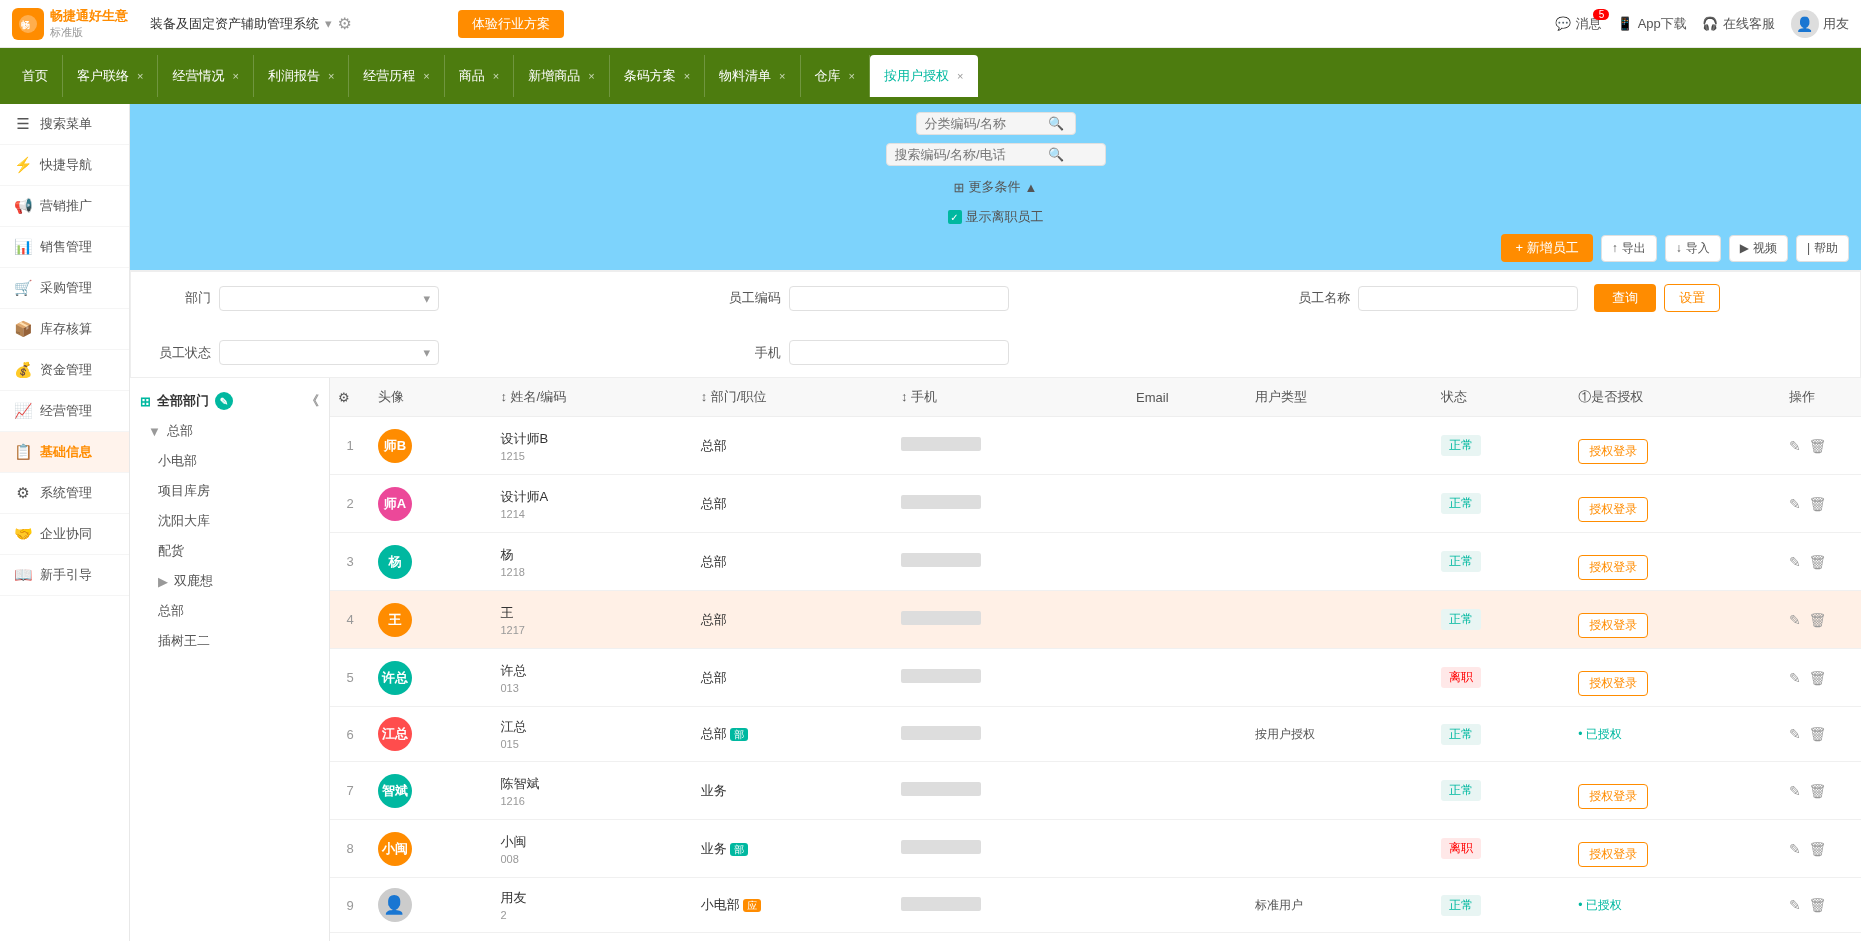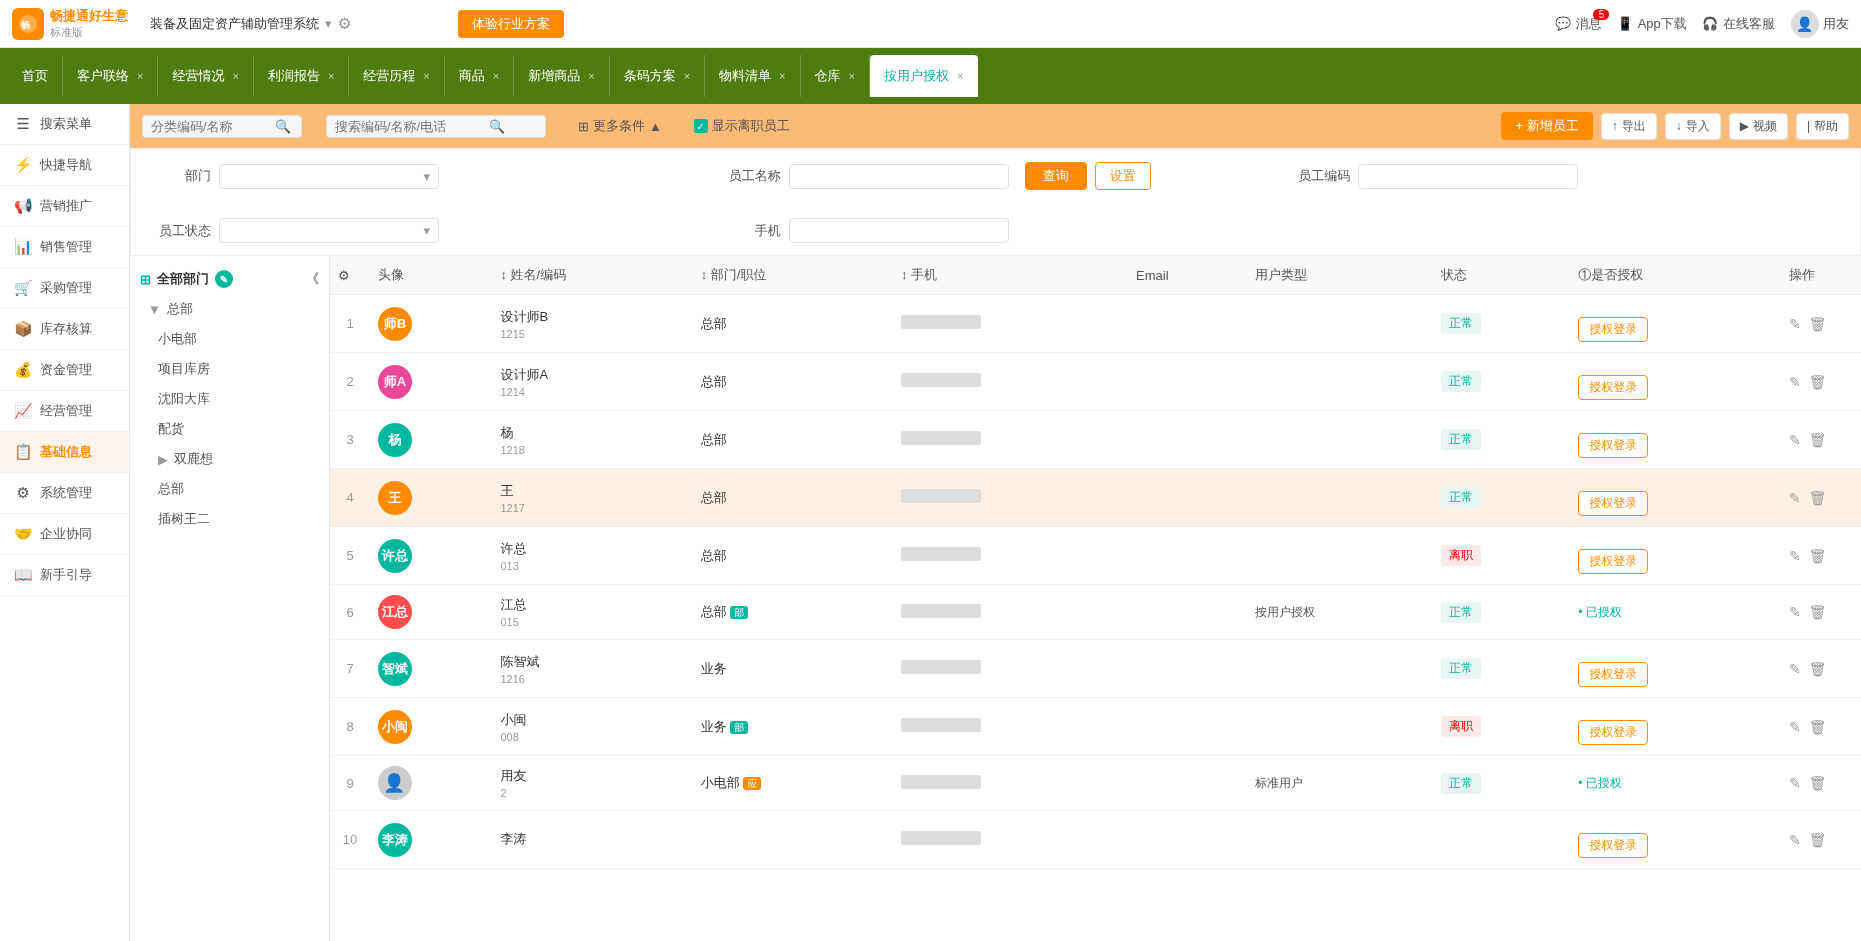--- a/index.html
+++ b/index.html
@@ -28,21 +28,21 @@
     .navtab .close-x { font-size: 11px; color: rgba(255,255,255,0.7); margin-left: 4px; }
     .navtab.active .close-x { color: #999; }
 
     
     .main-layout { display: flex; height: calc(100vh - 90px); }
 
     
     .content { flex: 1; display: flex; flex-direction: column; overflow: hidden; }
 
     
-    .content-toolbar { background: #fdba74; padding: 8px 12px; display: flex; align-items: center; gap: 24px; border-bottom: 1px solid #eee; }
+    .content-toolbar { background: #7dd3fc; padding: 8px 12px; display: flex; align-items: center; gap: 8px; border-bottom: 1px solid #eee; flex-direction: column; }
     .dept-tree-panel { width: 200px; background: #fff; border-right: 1px solid #e8e8e8; padding: 8px 0; overflow-y: auto; flex-shrink: 0; }
     .dept-tree-header { display: flex; align-items: center; gap: 6px; padding: 6px 10px; font-size: 13px; font-weight: bold; color: #333; cursor: pointer; }
     .dept-tree-header .edit-icon { background: #00b8a0; color: #fff; border-radius: 50%; width: 18px; height: 18px; display: flex; align-items: center; justify-content: center; font-size: 10px; }
     .dept-tree-header .collapse-btn { margin-left: auto; color: #999; cursor: pointer; }
     .dept-item { padding: 6px 10px 6px 18px; font-size: 13px; color: #555; cursor: pointer; display: flex; align-items: center; gap: 6px; }
     .dept-item.level2 { padding-left: 28px; }
 
     .content-main { flex: 1; display: flex; overflow: hidden; }
     .table-area { flex: 1; display: flex; flex-direction: column; overflow: hidden; background: #fff; }
     .search-input-wrap { display: flex; align-items: center; background: #f5f5f5; border: 1px solid #e0e0e0; border-radius: 4px; padding: 3px 8px; gap: 4px; min-width: 220px; }
@@ -287,30 +287,30 @@
 
     <div class="advanced-filter">
       <div class="filter-row">
         <span class="filter-label">部门</span>
         <div class="filter-select" style="min-width:220px;">
           <span style="color:#ccc;flex:1;"></span>
           <span class="arrow">▾</span>
         </div>
       </div>
       <div class="filter-row">
+        <span class="filter-label">员工编码</span>
+        <input class="filter-input" style="min-width: 220px;">
+      </div>
+      <div class="filter-row">
         <span class="filter-label">员工名称</span>
         <input class="filter-input" style="min-width: 220px;">
         <div class="filter-actions" style="margin-left:8px;">
           <button class="btn-query">查询</button>
           <button class="btn-settings">设置</button>
         </div>
-      </div>
-      <div class="filter-row">
-        <span class="filter-label">员工编码</span>
-        <input class="filter-input" style="min-width: 220px;">
       </div>
       <div class="filter-row">
         <span class="filter-label">员工状态</span>
         <div class="filter-select" style="min-width:220px;">
           <span style="color:#ccc;flex:1;"></span>
           <span class="arrow">▾</span>
         </div>
       </div>
       <div class="filter-row">
         <span class="filter-label">手机</span>

